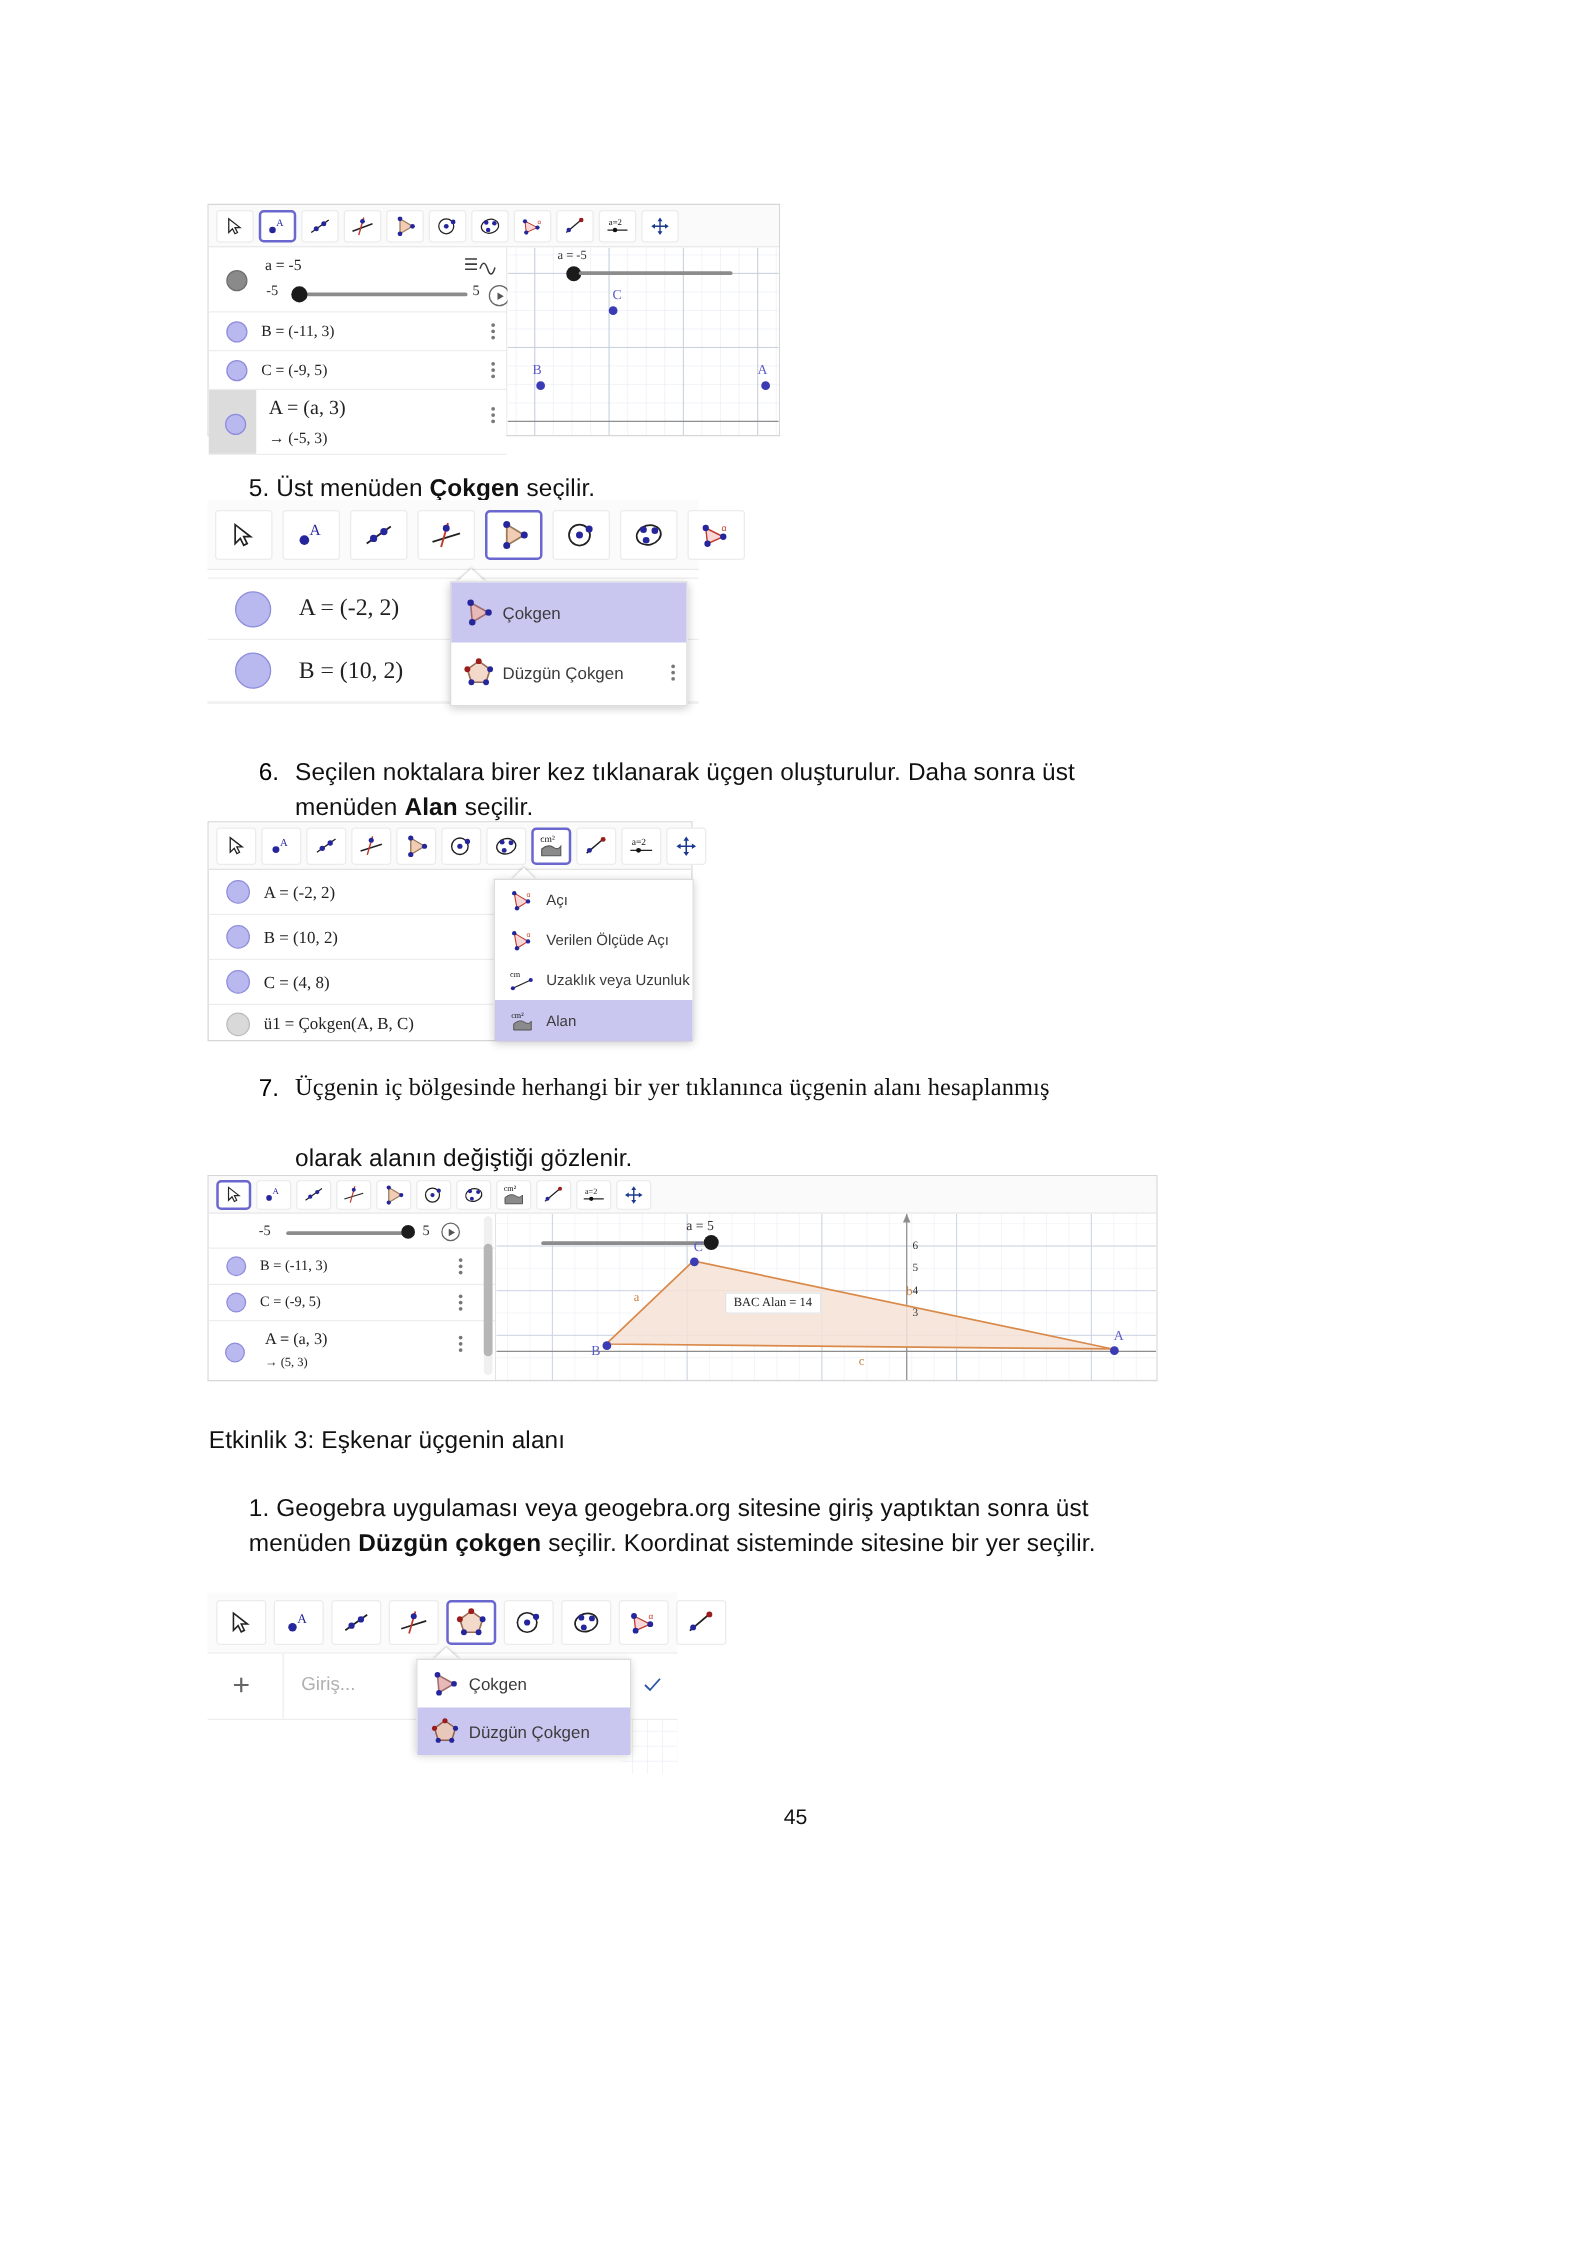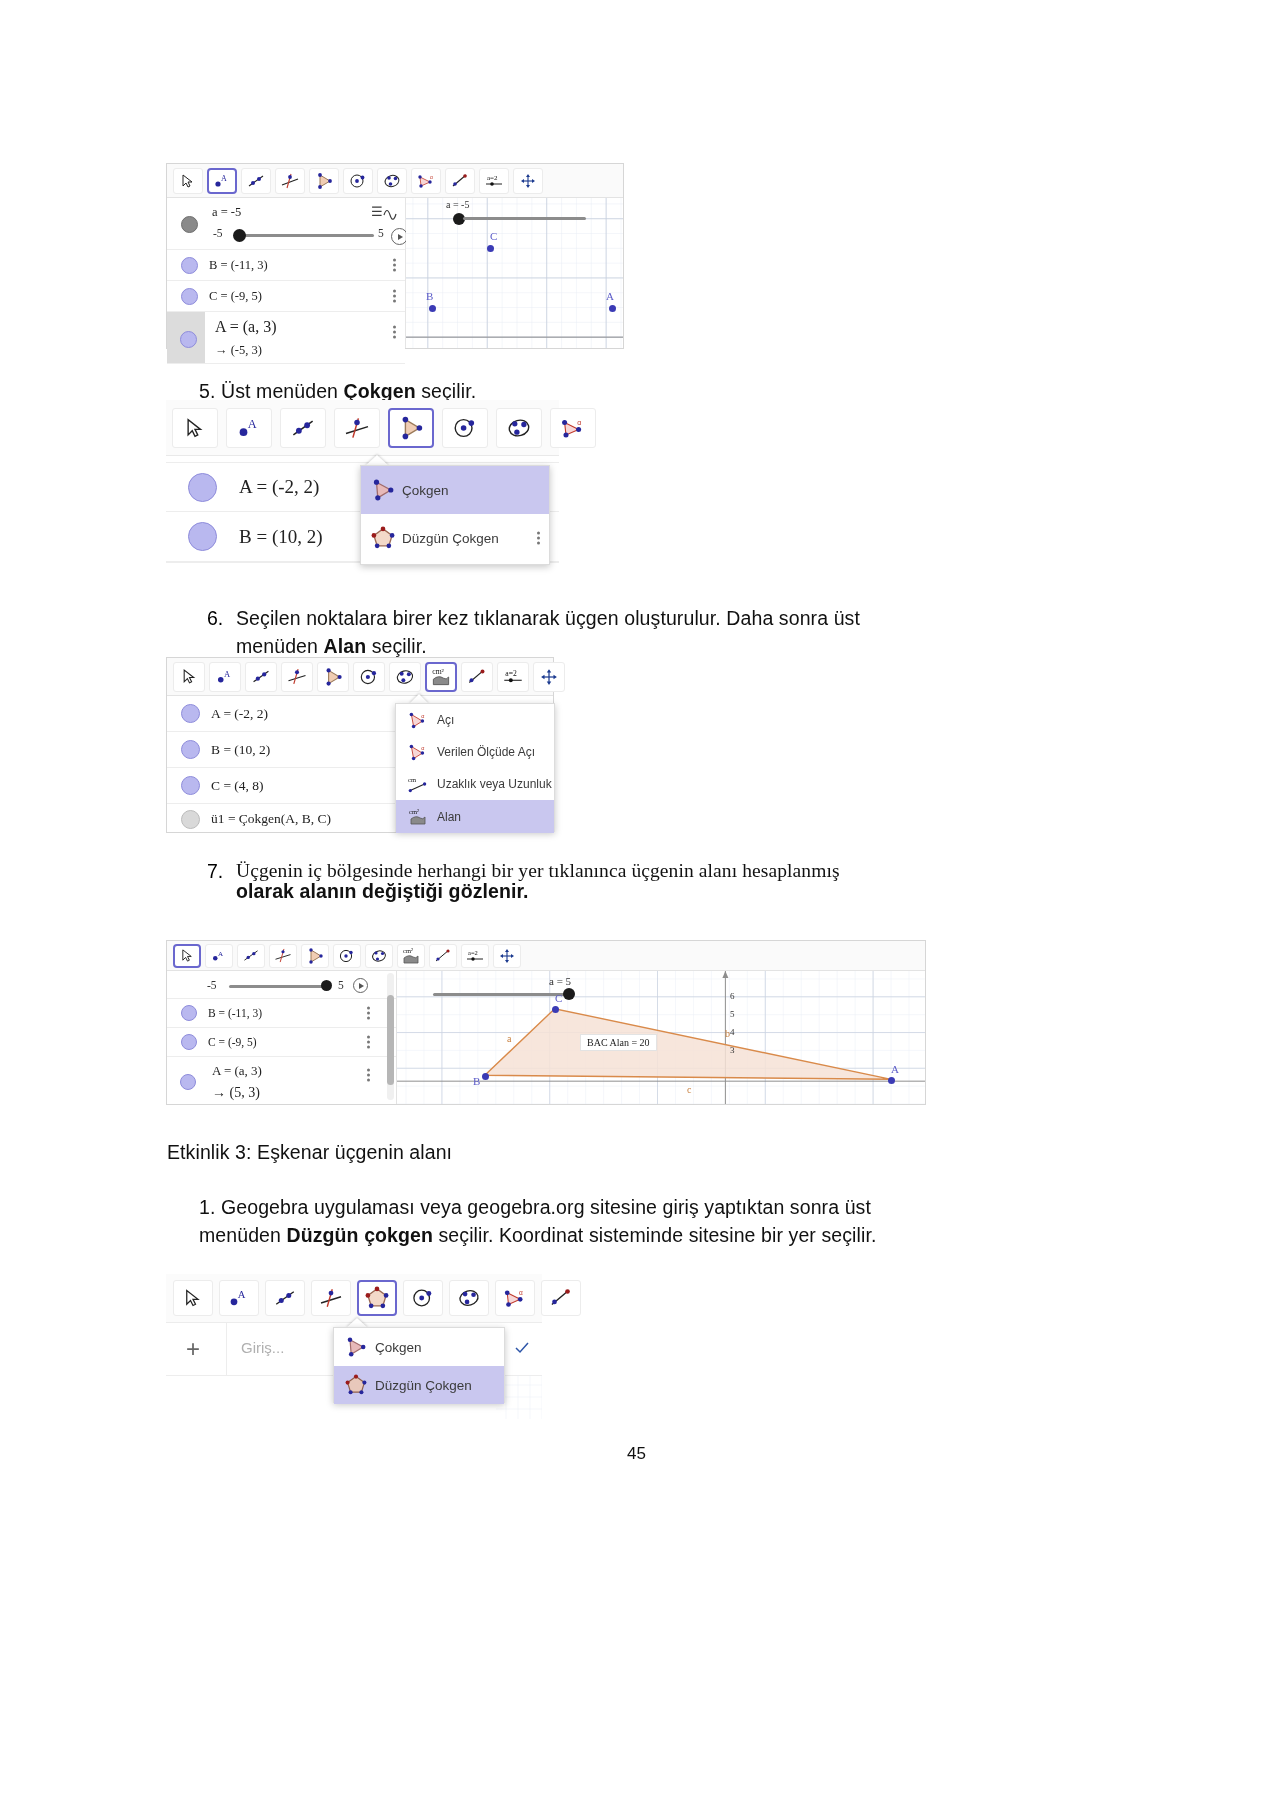--- a/index.html
+++ b/index.html
@@ -510,21 +510,21 @@
               <path d="M4 17 L4 12 Q9 8 13 11 Q16 13 18 10 L18 17 Z" fill="#8a8a8a" stroke="#555" stroke-width=".8"></path>
             </svg>
         </span>
         <span class="mlbl" style="font-size:12px;">Alan</span>
       </div>
     </div>
   </div>
 
   <div class="numcol" style="left:207px;top:857px;">7.</div>
   <div class="para" style="left:236px;top:857px;width:900px;font-family:Liberation Serif, serif;">Üçgenin iç bölgesinde herhangi bir yer tıklanınca üçgenin alanı hesaplanmış</div>
-  <div class="para" style="left:236px;top:877px;width:900px;font-weight:bold;">olarak alanın değiştiği gözlenir.</div>
+  <div class="para" style="left:236px;top:913px;width:900px;">olarak alanın değiştiği gözlenir.</div>
 
   <div class="gg" style="left:166px;top:940px;width:760px;height:165px;">
     <div class="ggtoolbar" style="height:30px;">
       <div class="tbtn sel" style="width:28px;height:24px;">
         <svg width="15" height="15" viewBox="0 0 16 16">
             <path d="M3 2 L3 13 L6 10 L8 14 L10 13 L8 9 L12 9 Z" fill="none" stroke="#222" stroke-width="1"></path>
           </svg>
       </div>
       <div class="tbtn" style="width:28px;height:24px;">
         <svg width="20" height="15" viewBox="0 0 20 16">
@@ -620,21 +620,21 @@
         <div class="algtxt" style="font-size:11.5px;">C = (-9, 5)</div>
         <div class="kebab" style="right:26px;">
             <i></i>
             <i></i>
             <i></i>
           </div>
       </div>
       <div class="algrow" style="height:48px;border:none;">
         <div class="dot" style="position:absolute;left:13px;top:17px;margin:0;width:14px;height:14px;"></div>
         <div class="algtxt" style="position:absolute;left:45px;top:6px;font-size:13px;">A = (a, 3)</div>
-        <div class="algtxt" style="position:absolute;left:45px;top:28px;font-size:14px;">→ (5, 3)</div>
+        <div class="algtxt" style="position:absolute;left:45px;top:28px;font-size:10px;">→ (5, 3)</div>
         <div class="kebab" style="right:26px;top:18px;">
             <i></i>
             <i></i>
             <i></i>
           </div>
       </div>
 
       <div style="position:absolute;right:2px;top:2px;width:7px;bottom:4px;background:#f0f0f0;border-radius:4px;">
         <div style="position:absolute;left:0;top:22px;width:7px;height:90px;background:#b6b6b6;border-radius:4px;"></div>
       </div>
@@ -667,21 +667,21 @@
       <div class="gpt" style="left:85px;top:102px;"></div>
       <div class="glab" style="left:76px;top:104px;">B</div>
       <div class="gpt" style="left:491px;top:106px;"></div>
       <div class="glab" style="left:494px;top:92px;">A</div>
 
       <div class="gtxt" style="left:110px;top:62px;color:#c87f3c;">a</div>
       <div class="gtxt" style="left:328px;top:57px;color:#c87f3c;">b</div>
       <div class="gtxt" style="left:290px;top:113px;color:#c87f3c;">c</div>
 
       <div style="position:absolute;left:183px;top:63px;background:#fff;border:1px solid #e3e3e3;padding:2px 6px;font-size:10px;color:#222;font-family:'Liberation Serif',serif;">
-        <span>BAC Alan = 20</span>
+        <span>BAC Alan = 14</span>
       </div>
 
       <div class="gtxt" style="left:333px;top:20px;font-size:9px;">6</div>
       <div class="gtxt" style="left:333px;top:38px;font-size:9px;">5</div>
       <div class="gtxt" style="left:333px;top:56px;font-size:9px;">4</div>
       <div class="gtxt" style="left:333px;top:74px;font-size:9px;">3</div>
     </div>
   </div>
 
   <div class="para" style="left:167px;top:1138px;width:900px;">Etkinlik 3: Eşkenar üçgenin alanı</div>

